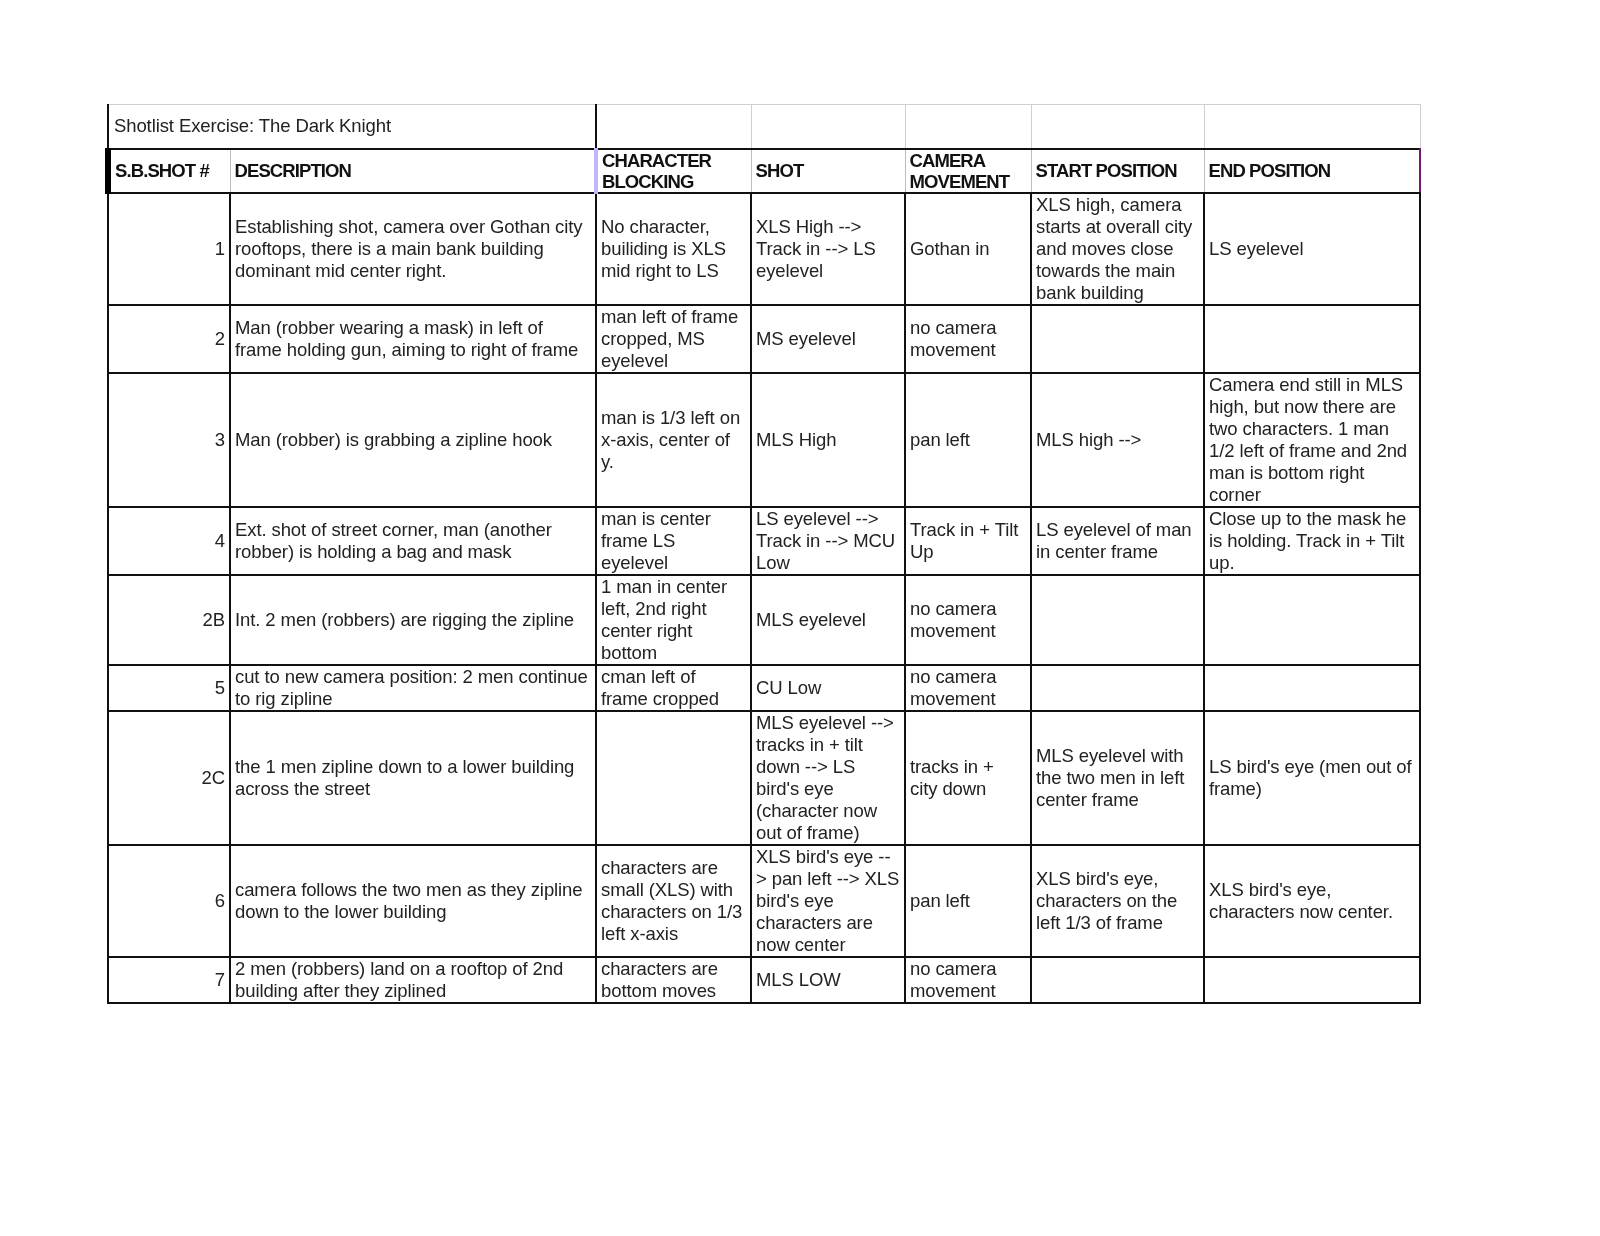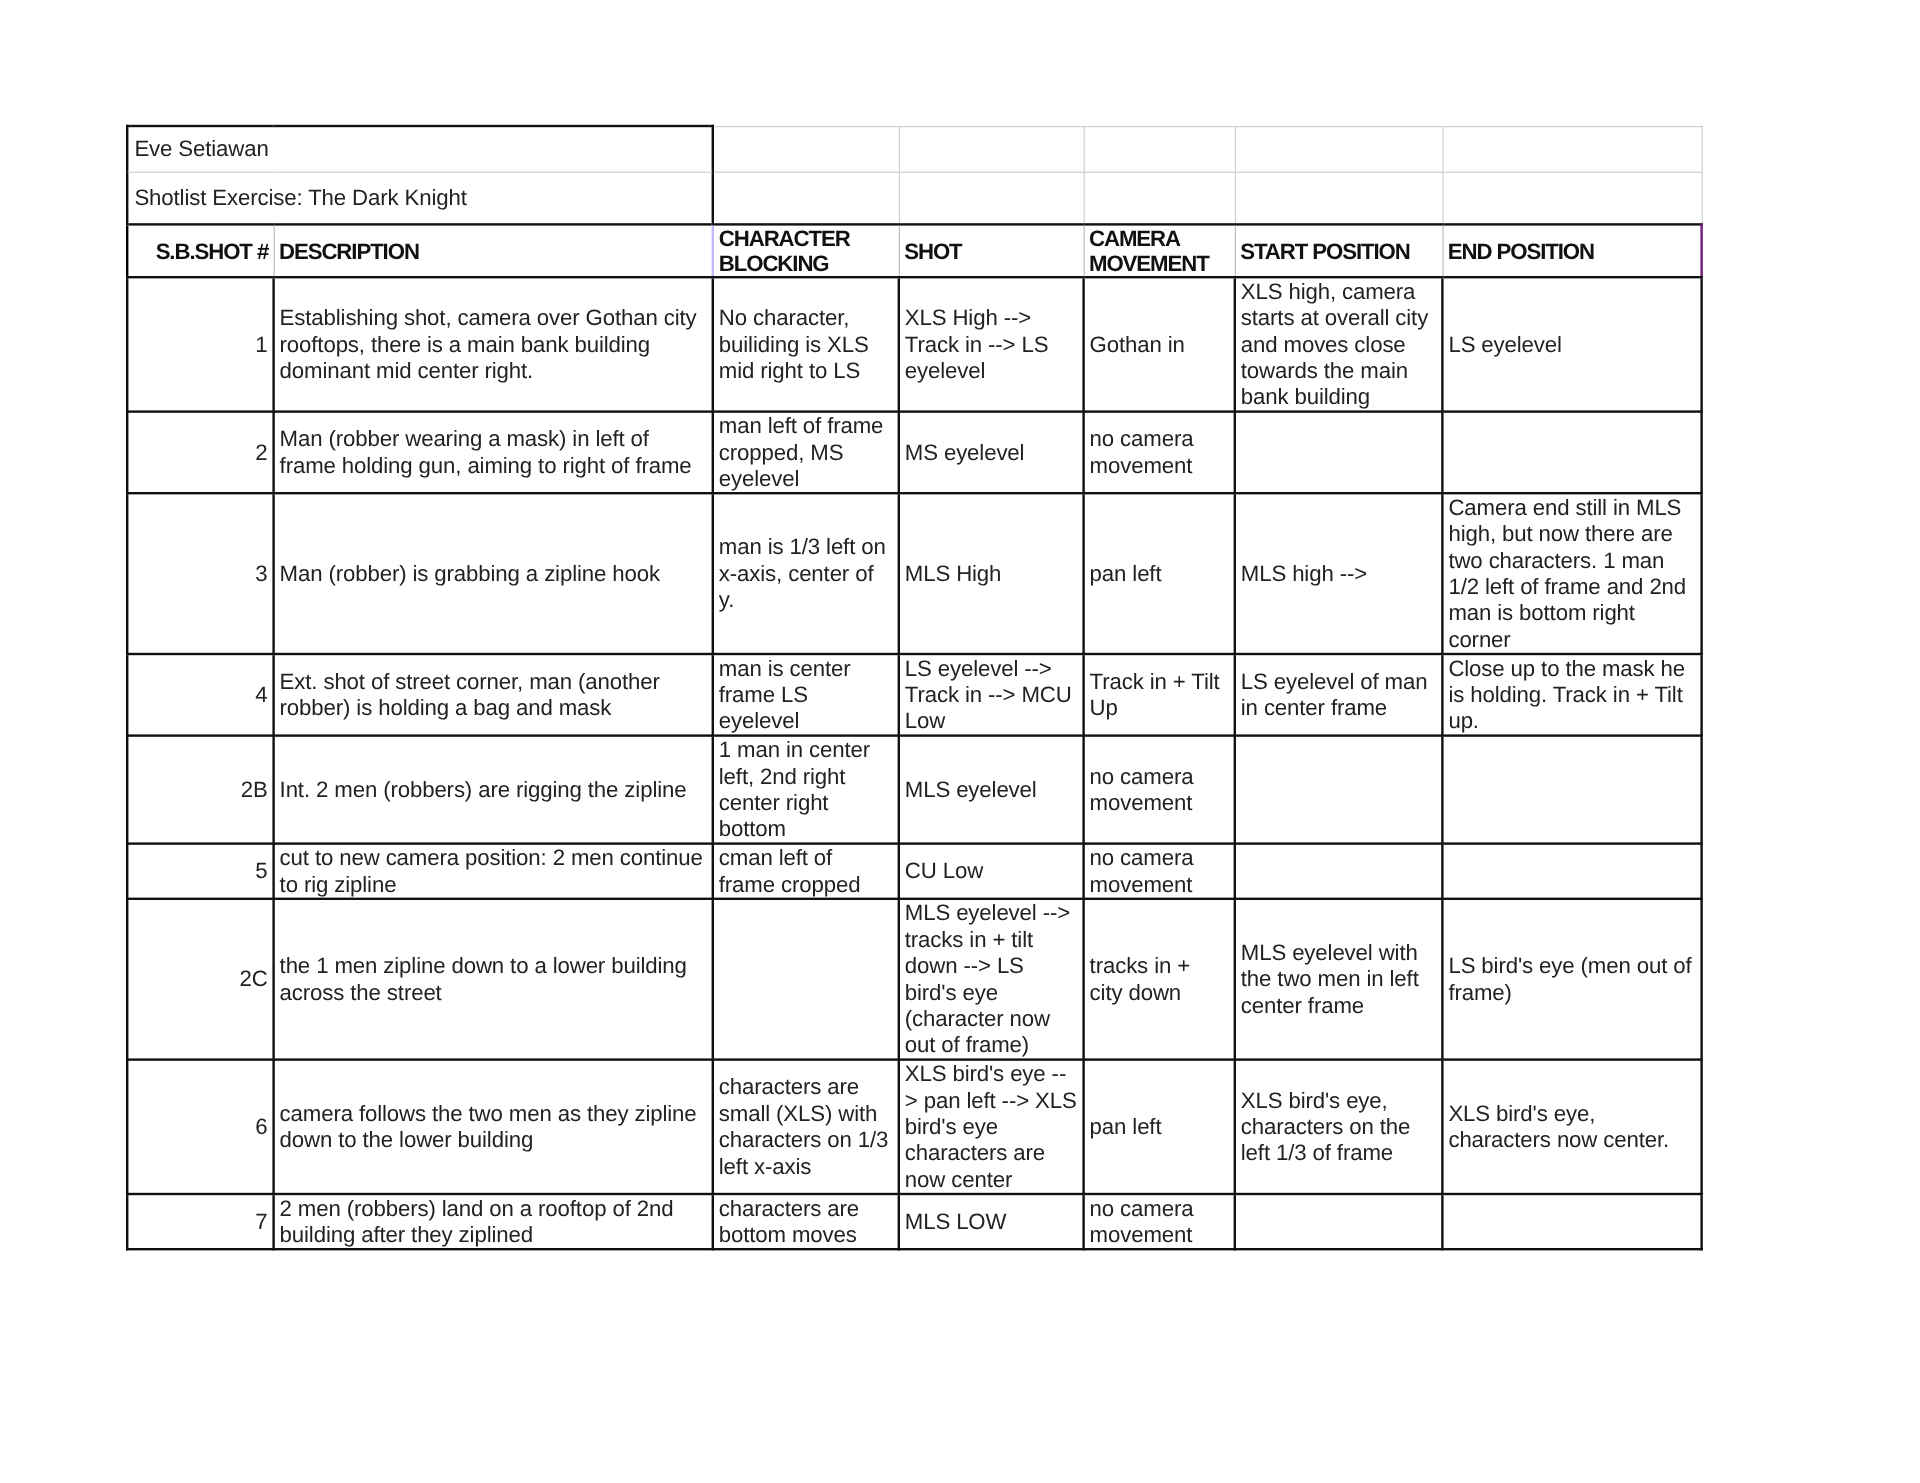--- a/index.html
+++ b/index.html
@@ -50,23 +50,23 @@
     .header-row td {
       border: 2px solid #111;
       border-left: 1px solid #bdbdbd;
       border-right: 1px solid #bdbdbd;
       font-weight: bold;
       font-size: 18.5px;
       line-height: 21px;
       letter-spacing: -0.9px;
       color: #111;
     }
-    .header-row td:first-child { border-left: 2px solid #000000; text-align: right; margin-left: 34px; }
+    .header-row td:first-child { border-left: 6px solid #000000; text-align: left; margin-left: 34px; }
     .header-row td:last-child { border-right: 2px solid #701a75; }
-    .header-row td.thick-right { border-right: 2px solid #c4b5fd; }
+    .header-row td.thick-right { border-right: 4px solid #c4b5fd; }
     
     .data-row td {
       border: 2px solid #111;
       color: #222;
     }
     .data-row td.shot {
       text-align: right;
       padding-right: 4px;
     }
   </style>
@@ -77,28 +77,20 @@
   <colgroup>
     <col style="width:122px">
     <col style="width:366px">
     <col style="width:155px">
     <col style="width:154px">
     <col style="width:126px">
     <col style="width:173px">
     <col style="width:216px">
   </colgroup>
   <tbody>
-    <tr class="title-row first" style="height:38px">
-      <td class="title-cell" colspan="2">Eve Setiawan</td>
-      <td></td>
-      <td></td>
-      <td></td>
-      <td></td>
-      <td></td>
-    </tr>
     <tr class="title-row" style="height:44px">
       <td class="title-cell" colspan="2">Shotlist Exercise: The Dark Knight</td>
       <td></td>
       <td></td>
       <td></td>
       <td></td>
       <td></td>
     </tr>
     <tr class="header-row" style="height:44px">
       <td>S.B.SHOT #</td>

